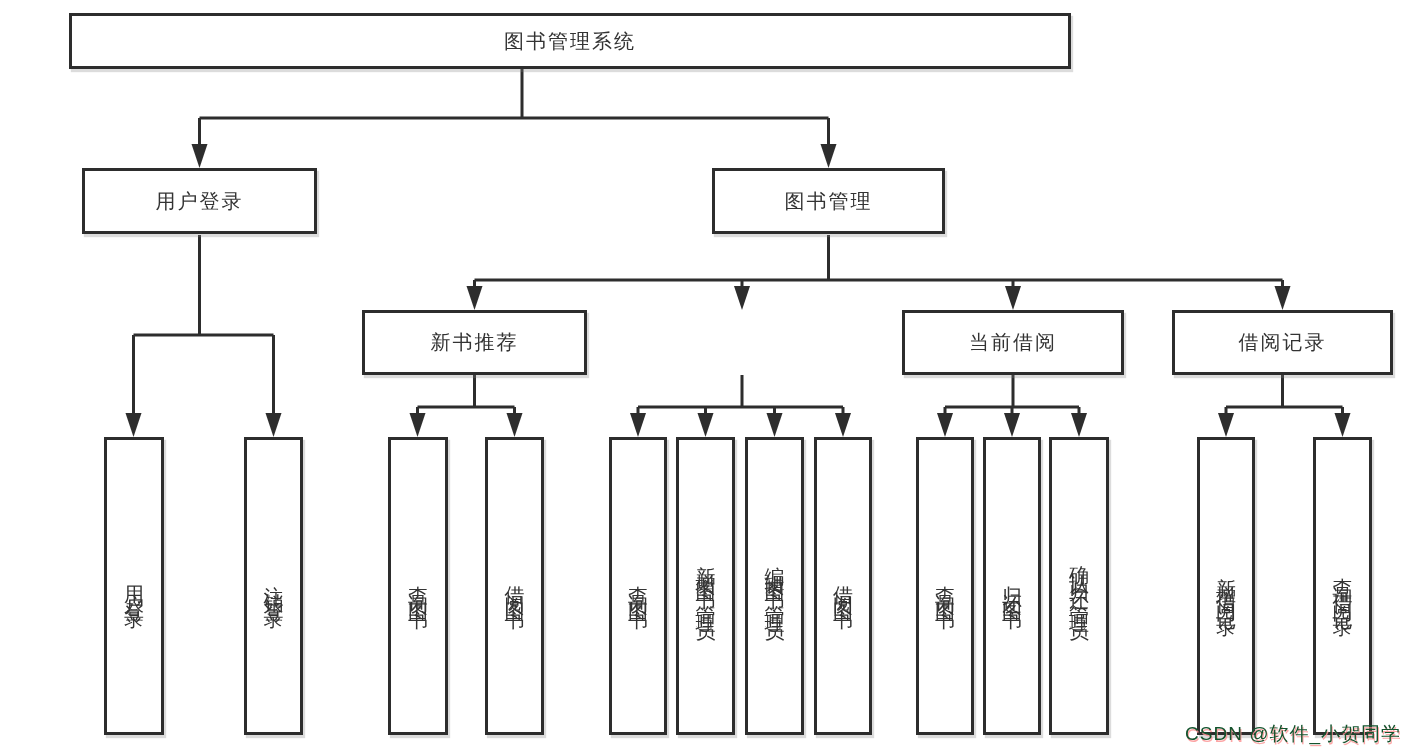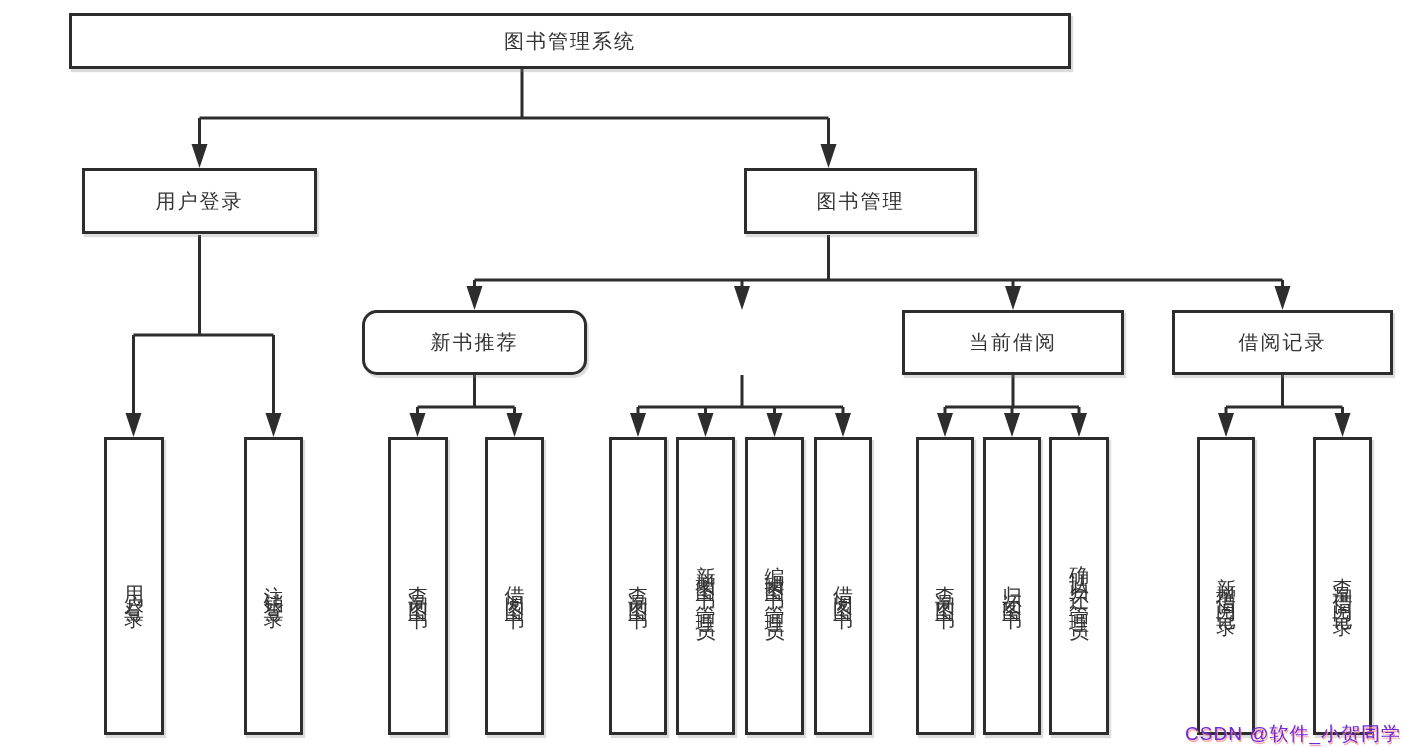--- a/index.html
+++ b/index.html
@@ -29,21 +29,21 @@
     writing-mode:vertical-rl;
     text-orientation:mixed;
     letter-spacing:8px;
     white-space:normal;
     line-height:1.15;
   }
   .watermark{
     position:absolute;
     right:4px;bottom:0px;
     font-size:19px;
-    color:#6d28d9;
+    color:#14532d;
     letter-spacing:1px;
     text-shadow:1px 2px 0 rgba(252,150,150,0.85);
     z-index:5;
   }
 </style>
 </head>
 <body>
 
 <div id="stage">
 
@@ -79,23 +79,23 @@
     <polygon class="arrowhead" points="1071,413 1087,413 1079,437"></polygon>
 
     <path class="wire" d="M1282.5,375 V407 M1226,407 H1342.5 M1226,407 V419 M1342.5,407 V419"></path>
     <polygon class="arrowhead" points="1218,413 1234,413 1226,437"></polygon>
     <polygon class="arrowhead" points="1334.5,413 1350.5,413 1342.5,437"></polygon>
   </svg>
 
   <div class="node" style="left:21px;top:13px;width:1002px;height:56px;margin-left:48px;">图书管理系统</div>
 
   <div class="node" style="left:82px;top:168px;width:235px;height:66px;">用户登录</div>
-  <div class="node" style="left:744px;top:168px;width:233px;height:66px;">图书管理</div>
+  <div class="node" style="left:712px;top:168px;width:233px;height:66px;">图书管理</div>
 
-  <div class="node" style="left:362px;top:310px;width:225px;height:65px;border-radius:15px;">新书推荐</div>
+  <div class="node" style="left:362px;top:310px;width:225px;height:65px;">新书推荐</div>
   <div class="node" style="left:902px;top:310px;width:222px;height:65px;font-family:Liberation Serif, serif;">当前借阅</div>
   <div class="node" style="left:1172px;top:310px;width:221px;height:65px;">借阅记录</div>
 
   <div class="node vnode" style="left:104px;top:437px;width:60px;height:298px;">用户登录</div>
   <div class="node vnode" style="left:244px;top:437px;width:59px;height:298px;">注销登录</div>
 
   <div class="node vnode" style="left:388px;top:437px;width:60px;height:298px;">查询图书</div>
   <div class="node vnode" style="left:485px;top:437px;width:59px;height:298px;">借阅图书</div>
 
   <div class="node vnode" style="left:609px;top:437px;width:58px;height:298px;">查询图书</div>

